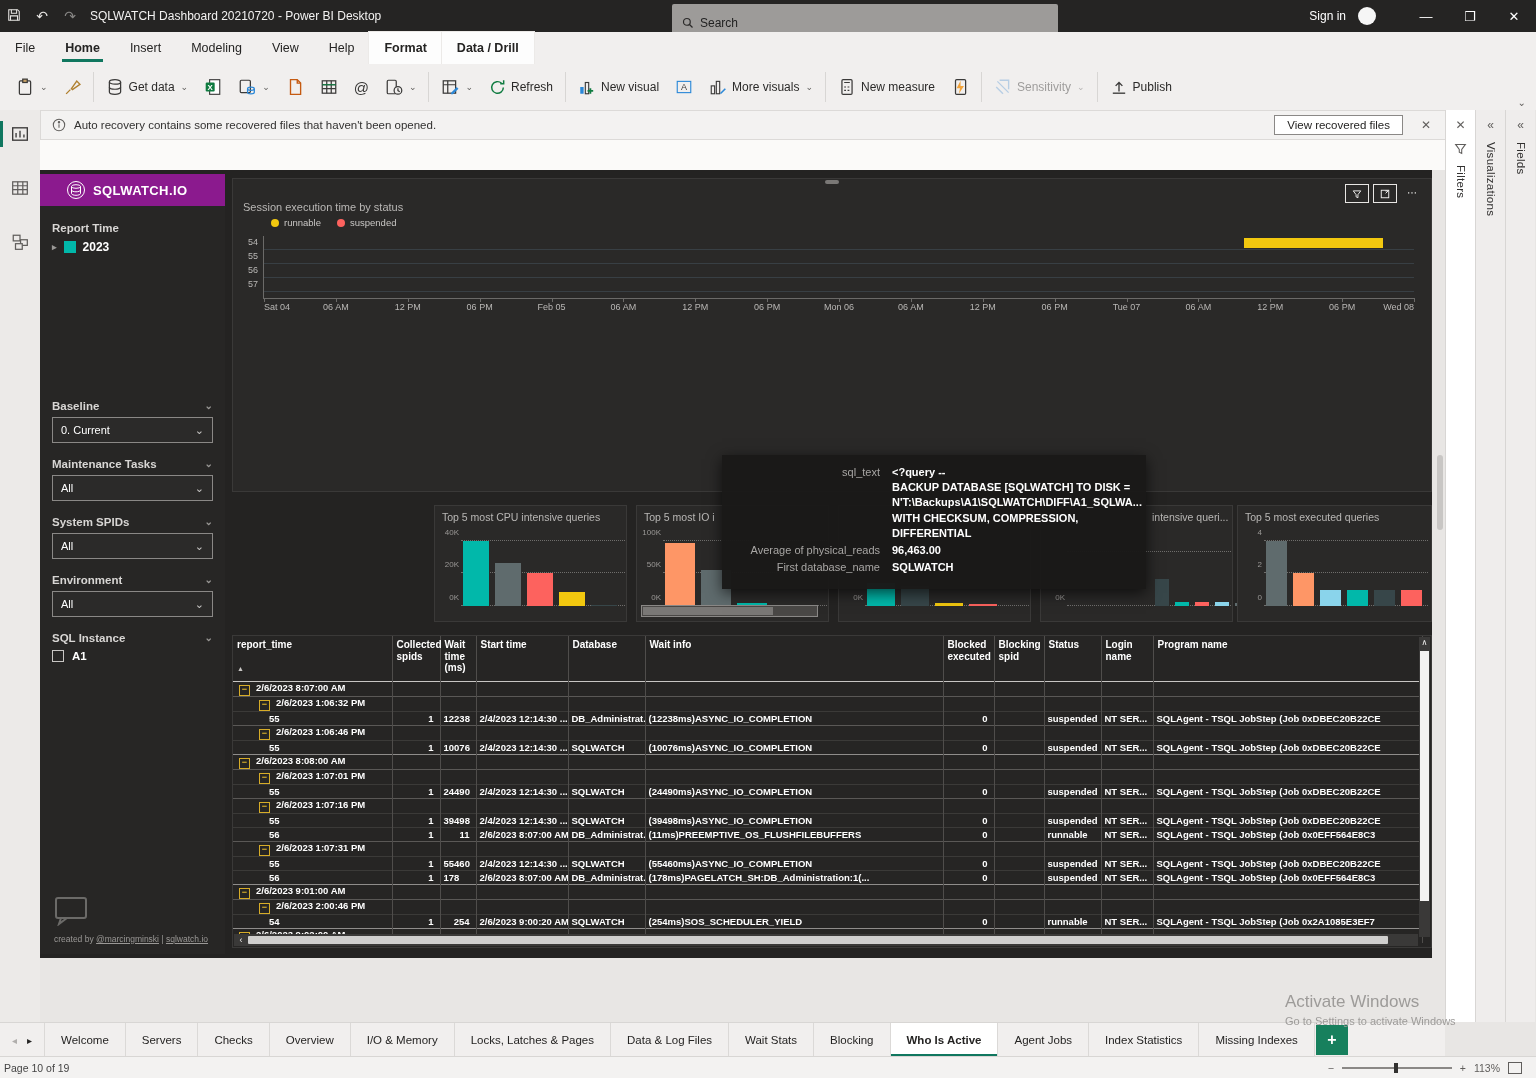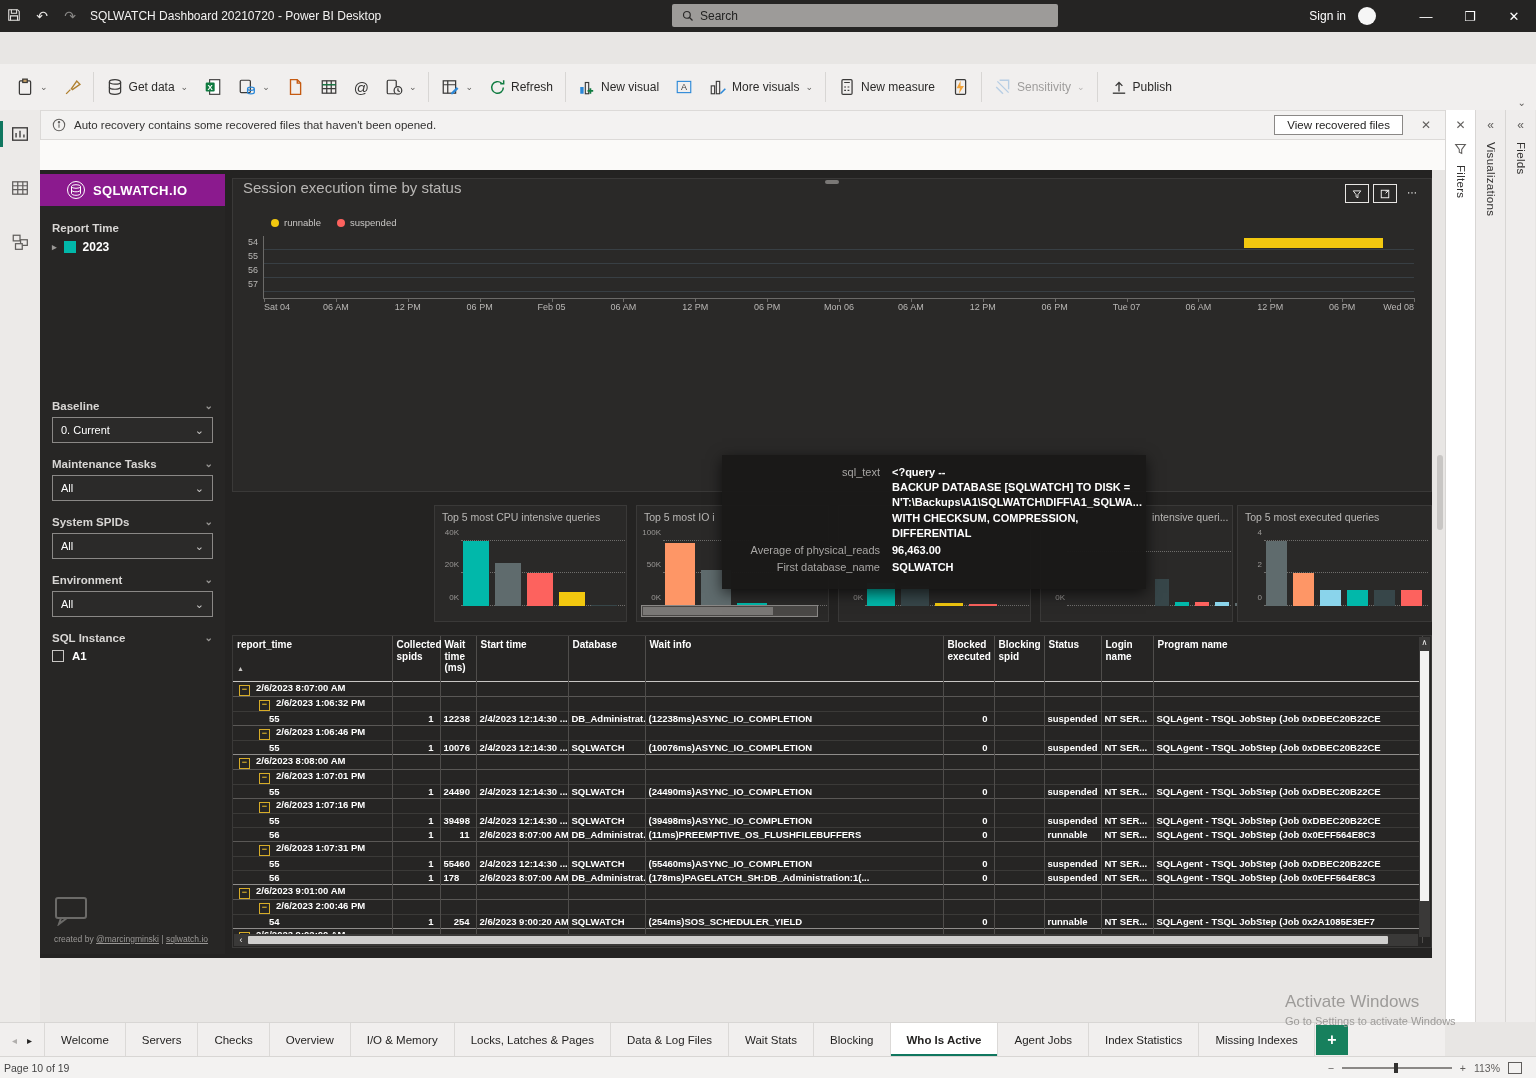--- a/index.html
+++ b/index.html
@@ -3,21 +3,21 @@
 <meta charset="utf-8">
 <style>
   html,body{margin:0;padding:0;background:#cfcdcb;}
   #app{position:relative;width:1536px;height:1078px;background:#e8e6e4;overflow:hidden;
        font-family:"Liberation Sans",sans-serif;-webkit-font-smoothing:antialiased;}
   
   #titlebar{position:absolute;top:0;left:0;width:1536px;height:32px;background:#252423;color:#fff;
             display:flex;align-items:center;font-size:12px;}
   #titlebar .tbicon{width:28px;text-align:center;color:#e8e6e4;font-size:14px;cursor:default;}
   #win-title{margin-left:6px;font-size:12px;color:#f3f2f1;}
-  #searchbox{position:absolute;left:672px;top:4px;width:386px;height:23px;background:#9d9b99;border-radius:2px;
+  #searchbox{position:absolute;left:672px;top:4px;width:386px;height:38px;background:#9d9b99;border-radius:2px;
              display:flex;align-items:center;color:#222;font-size:12px;gap:6px;padding-left:10px;box-sizing:border-box;}
   #tb-right{position:absolute;right:0;top:0;height:32px;display:flex;align-items:center;}
   #signin{font-size:12px;color:#fff;margin-right:12px;}
   #avatar{width:18px;height:18px;border-radius:50%;background:#f6f6f6;margin-right:28px;}
   .winbtn{width:44px;height:32px;display:flex;align-items:center;justify-content:center;color:#fff;font-size:13px;}
   
   #menubar{position:absolute;top:32px;left:0;width:1536px;height:32px;background:#f1efee;display:flex;align-items:stretch;
            border-bottom:1px solid #e5e3e1;}
   .mtab{padding:0 15px;display:flex;align-items:center;font-size:12.5px;color:#252423;position:relative;}
   .mtab.act{font-weight:bold;}
@@ -73,21 +73,21 @@
        justify-content:space-between;padding:0 8px;}
   .sdd .caret{color:#c8c6c4;font-size:11px;}
   #sqlinst-row{display:flex;align-items:center;gap:8px;margin-top:6px;font-size:11.5px;color:#fff;font-weight:bold;}
   #credit{position:absolute;left:14px;bottom:10px;font-size:8.5px;color:#9a9896;}
   #credit .lnk{text-decoration:underline;}
   #bubble{position:absolute;left:14px;bottom:28px;}
   
   #mainchart{position:absolute;left:192px;top:8px;width:1200px;height:314px;background:#2a2928;border:1px solid #3a3938;
              box-sizing:border-box;}
   #mc-handle{position:absolute;top:1px;left:50%;transform:translateX(-50%);width:14px;height:4px;background:#7a7876;border-radius:2px;}
-  #mc-title{position:absolute;left:10px;top:0;font-size:15px;color:#b9b7b5;}
+  #mc-title{position:absolute;left:10px;top:22px;font-size:11px;color:#b9b7b5;}
   #mc-header{position:absolute;right:8px;top:5px;display:flex;gap:4px;}
   .vhbtn{width:22px;height:17px;border:1px solid #e8e6e4;display:flex;align-items:center;justify-content:center;
          color:#f3f2f1;font-size:10px;background:#2a2928;}
   #mc-legend{position:absolute;left:38px;top:38px;display:flex;gap:16px;align-items:center;}
   .legitem{display:flex;gap:5px;align-items:center;font-size:9.5px;color:#c8c6c4;}
   .legdot{width:8px;height:8px;border-radius:50%;}
   #mc-plot{position:absolute;left:30px;top:57px;width:1150px;height:62px;border-left:1px solid #6b6a68;border-bottom:1px solid #6b6a68;}
   .mc-grid{position:absolute;left:0;width:100%;height:1px;background:#383f44;}
   .mc-yl{position:absolute;right:1156px;width:20px;text-align:right;font-size:9px;color:#b9b7b5;}
   .mc-xt{position:absolute;top:66px;font-size:9px;color:#b9b7b5;white-space:nowrap;}
@@ -178,20 +178,32 @@
     </div>
     <div id="tb-right">
       <span id="signin">Sign in</span>
       <span id="avatar"></span>
       <span class="winbtn">—</span>
       <span class="winbtn">❐</span>
       <span class="winbtn">✕</span>
     </div>
   </div>
 
+  <div id="menubar">
+      <div id="menu-tabs" style="display:flex">
+        <div class="mtab">File</div>
+        <div class="mtab act">Home</div>
+        <div class="mtab">Insert</div>
+        <div class="mtab">Modeling</div>
+        <div class="mtab">View</div>
+        <div class="mtab">Help</div>
+        <div class="mtab ctx">Format</div>
+        <div class="mtab ctx">Data / Drill</div>
+      </div>
+    </div>
 
   <div id="ribbon">
     <div class="rbtn">
       <svg width="18" height="18" viewBox="0 0 16 16" fill="none" stroke="#3b3a39" stroke-width="1.1">
           <rect x="3" y="2.5" width="10" height="12" rx="1"></rect>
           <rect x="6" y="1" width="4" height="3" fill="#c8a165" stroke="#3b3a39"></rect>
         </svg>
       <span class="rchev">⌄</span>
     </div>
     <div class="rbtn">

